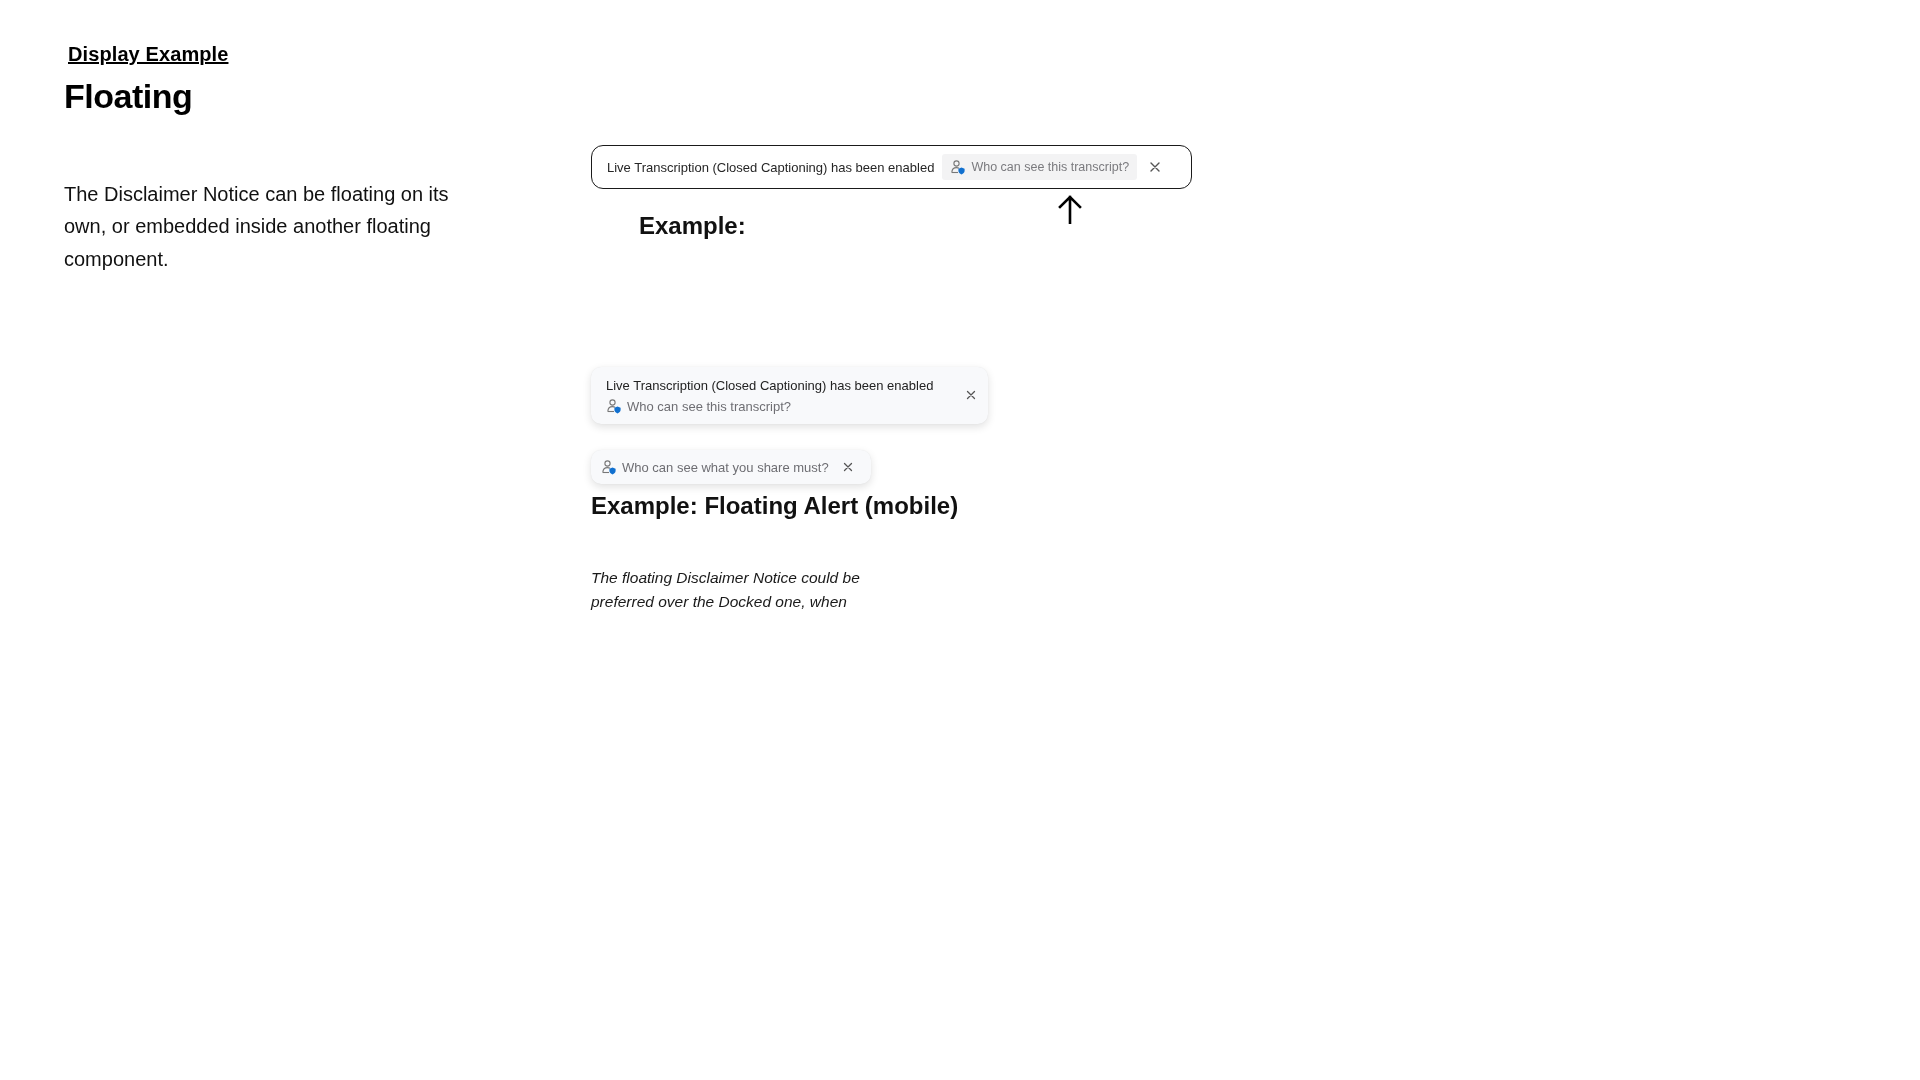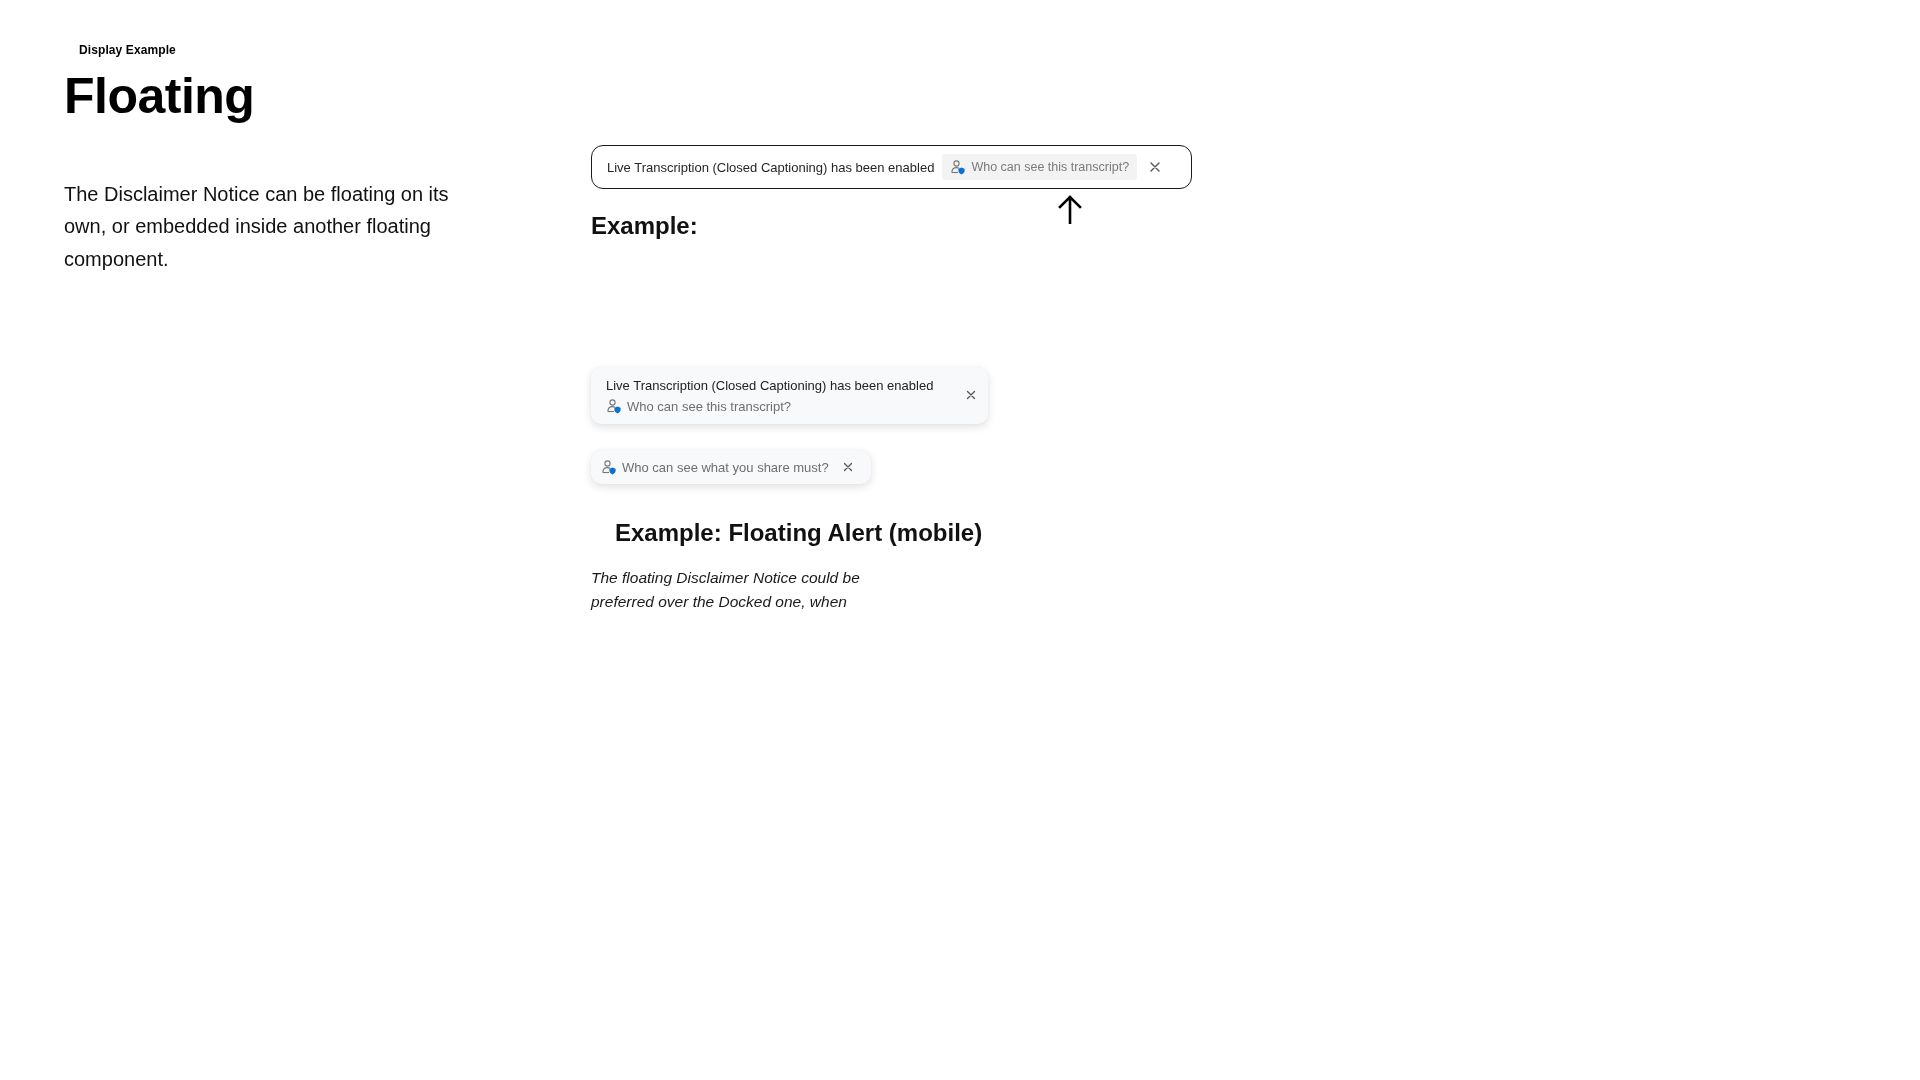--- a/index.html
+++ b/index.html
@@ -3,26 +3,26 @@
   <meta charset="utf-8">
   <style>
     * { box-sizing: border-box; margin: 0; padding: 0; }
     html, body {
       width: 1920px; height: 1080px; background: #ffffff; overflow: hidden;
       font-family: "Liberation Sans", "DejaVu Sans", sans-serif; color: #000;
     }
     .page { position: relative; width: 1920px; height: 1080px; }
 
     .eyebrow {
-      position: absolute; left: 79px; top: 43px;
-      font-size: 12px; font-weight: 700; letter-spacing: 0.1px;
+      position: absolute; left: 68px; top: 43px;
+      font-size: 20px; font-weight: 700; letter-spacing: 0.1px; text-decoration: underline;
     }
     .title {
       position: absolute; left: 64px; top: 66px;
-      font-size: 50px; font-weight: 700; letter-spacing: -0.5px; line-height: 60px;
+      font-size: 34px; font-weight: 700; letter-spacing: -0.5px; line-height: 60px;
     }
     .left-col {
       position: absolute; left: 64px; top: 178px; width: 420px;
     }
     .left-col p {
       font-size: 20px; line-height: 32.3px; color: #111;
       margin-bottom: 16px;
     }
 
     
@@ -42,22 +42,22 @@
       align-items: center; justify-content: center; color: #555; cursor: pointer;
     }
     .arrow-up {
       position: absolute; left: 1058px; top: 194px; width: 24px; height: 30px;
     }
 
     .example-heading {
       position: absolute; left: 591px; font-size: 24px; font-weight: 700;
       line-height: 32px; color: #111;
     }
-    .h-desktop { top: 210px; }
-    .h-mobile { top: 517px; margin-left: 24px; }
+    .h-desktop { top: 210px; margin-left: 48px; }
+    .h-mobile { top: 490px; }
 
     
     .mob-alert {
       position: absolute; left: 591px; background: #f8f9fb; border-radius: 10px;
       box-shadow: 0 3px 8px rgba(0,0,0,0.12), 0 0 1px rgba(0,0,0,0.08);
     }
     .mob-1 { top: 367px; width: 397px; height: 57px; padding: 10px 16px 0 15px; }
     .mob-1 .msg { font-size: 13px; color: #222; line-height: 17px; white-space: nowrap; }
     .mob-1 .sub {
       display: flex; align-items: center; margin-top: 4px;

